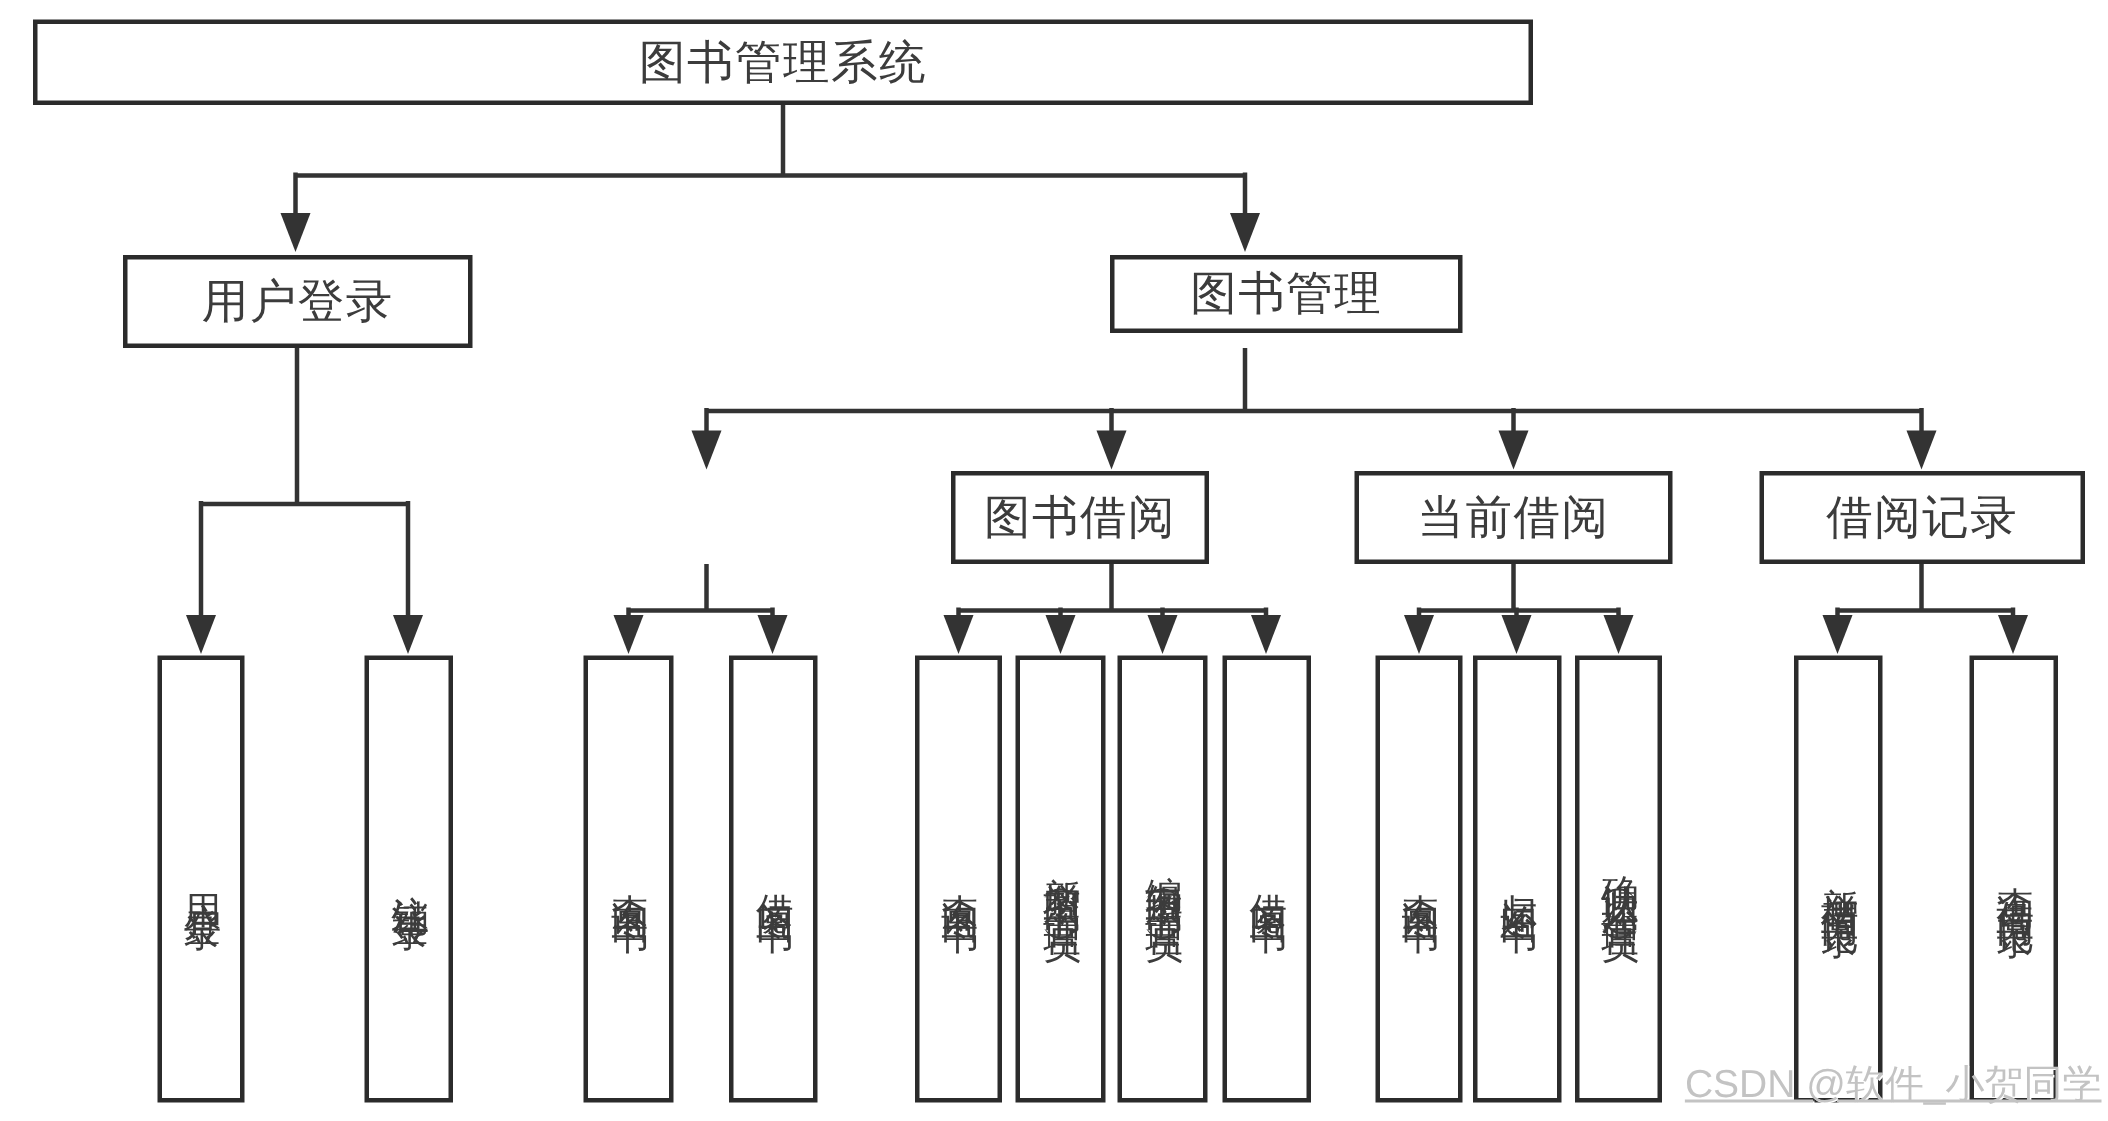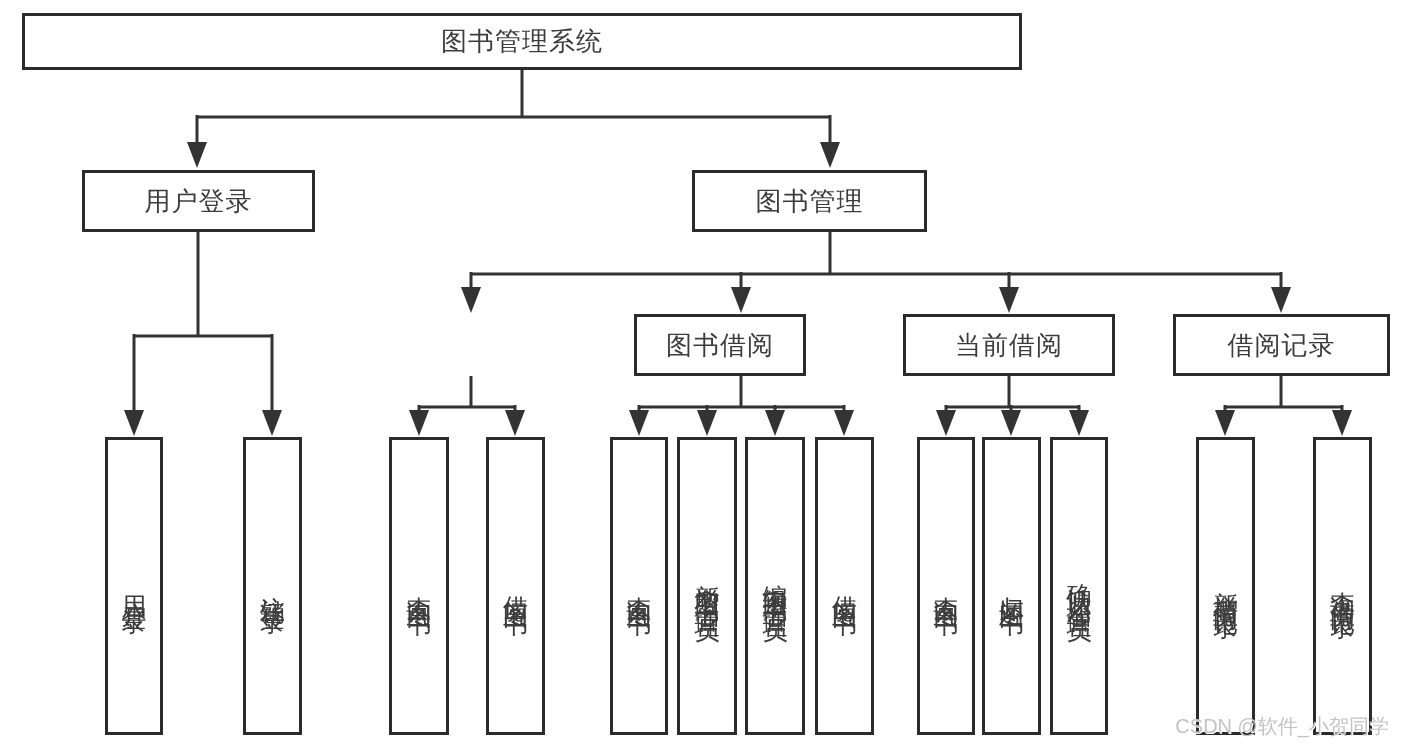--- a/index.html
+++ b/index.html
@@ -14,38 +14,39 @@
   .node{
     position:absolute;
     box-sizing:border-box;
     border:3px solid #2b2b2b;
     background:#ffffff;
     display:flex;
     align-items:center;
     justify-content:center;
     color:#3c3c3c;
   }
-  .h{font-size:26px;letter-spacing:1px;white-space:nowrap;}
+  .h{font-size:31px;letter-spacing:1px;white-space:nowrap;}
   .v .vt{
     writing-mode:vertical-rl;
     text-orientation:mixed;
     font-size:25px;
     line-height:1;
     letter-spacing:5px;
     color:#3c3c3c;
   }
   .watermark{
     position:absolute;
-    right:16px;
+    right:4px;
     bottom:7px;
-    font-size:20px;
+    font-size:26px;
     color:#c3c3c3;
     text-shadow:1px 1px 0 #ffffff;
     white-space:nowrap;
     z-index:5;
+    text-decoration:underline;
   }
 </style>
 </head>
 <body>
 
 <div class="stage">
 
   <svg class="wires" viewBox="0 0 1405 747" xmlns="http://www.w3.org/2000/svg">
     <g stroke="#333333" stroke-width="3" fill="none">
 
@@ -108,21 +109,21 @@
       <polygon points="1001,410 1021,410 1011,436"></polygon>
       <polygon points="1069,410 1089,410 1079,436"></polygon>
       <polygon points="1215,410 1235,410 1225,436"></polygon>
       <polygon points="1332,410 1352,410 1342,436"></polygon>
     </g>
   </svg>
 
   <div class="node h" style="left:22px;top:13px;width:1000px;height:57px">图书管理系统</div>
 
   <div class="node h" style="left:82px;top:170px;width:233px;height:62px">用户登录</div>
-  <div class="node h" style="left:692px;top:170px;width:235px;height:62px">图书管理</div>
+  <div class="node h" style="left:740px;top:170px;width:235px;height:52px">图书管理</div>
 
   <div class="node h" style="left:634px;top:314px;width:172px;height:62px">图书借阅</div>
   <div class="node h" style="left:1173px;top:314px;width:217px;height:62px">借阅记录</div>
   <div class="node h" style="left:903px;top:314px;width:212px;height:62px">当前借阅</div>
 
   <div class="node v" style="left:105px;top:437px;width:58px;height:298px">
     <span class="vt">用户登录</span>
   </div>
   <div class="node v" style="left:243px;top:437px;width:59px;height:298px">
     <span class="vt">注销登录</span>

